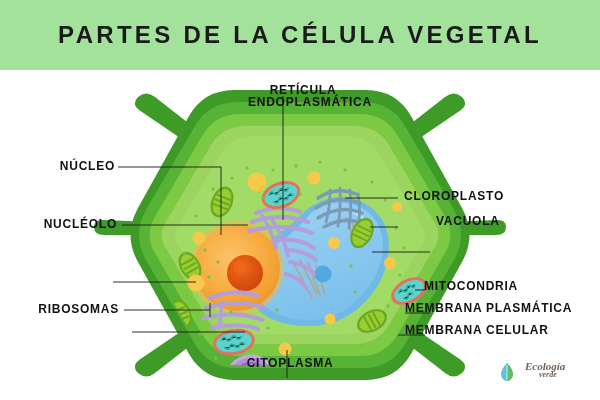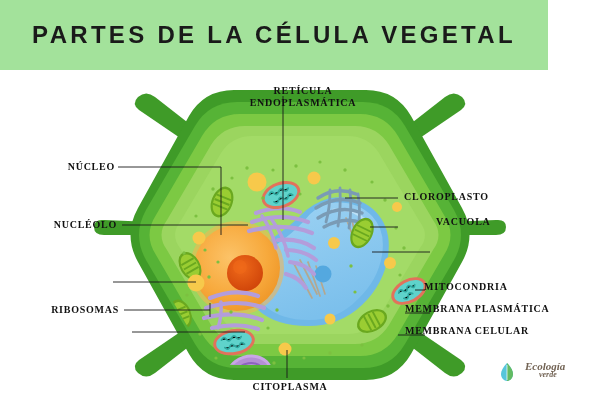--- a/index.html
+++ b/index.html
@@ -7,45 +7,45 @@
     width:600px;height:400px;
     background:#ffffff;
     font-family:"Liberation Sans", sans-serif;
     overflow:hidden;
     position:relative;
   }
   #root{position:relative;width:600px;height:400px;overflow:hidden;background:#fff;}
 
   
   .banner{
-    position:absolute;left:0;top:0;width:548px;height:70px;
+    position:absolute;left:0;top:0;width:600px;height:70px;
     background:#a3e29b;
     display:flex;align-items:center;justify-content:center;
   }
   .banner-title{
     font-size:24px;font-weight:700;color:#1a1a1a;
     letter-spacing:3.3px;
     font-family:"Liberation Sans", sans-serif;
     white-space:nowrap;
   }
 
   
   .diagram{position:absolute;left:0;top:70px;width:600px;height:330px;}
   .diagram svg{display:block;}
 
   
   .lbl{
     position:absolute;
-    font-size:10px;
+    font-size:12px;
     font-weight:700;
     color:#111111;
     letter-spacing:0.75px;
     line-height:11.5px;
     white-space:nowrap;
-    font-family:Liberation Serif, serif;
+    font-family:Liberation Sans, sans-serif;
   }
   .lbl.right-align{text-align:right;}
   .lbl.center{text-align:center;}
 
   
   .logo{
     position:absolute;left:500px;top:362px;
     display:flex;align-items:flex-start;gap:11px;
     opacity:.95;
   }
@@ -336,21 +336,21 @@
   <div class="lbl right-align" style="left:20px;top:161px;width:95px;">NÚCLEO</div>
   <div class="lbl right-align" style="left:12px;top:219px;width:105px;">NUCLÉOLO</div>
   <div class="lbl right-align" style="left:16px;top:304px;width:103px;">RIBOSOMAS</div>
 
   <div class="lbl" style="left:404px;top:191px;">CLOROPLASTO</div>
   <div class="lbl" style="left:436px;top:216px;">VACUOLA</div>
   <div class="lbl" style="left:424px;top:281px;">MITOCONDRIA</div>
   <div class="lbl" style="left:405px;top:303px;">MEMBRANA PLASMÁTICA</div>
   <div class="lbl" style="left:405px;top:325px;">MEMBRANA CELULAR</div>
 
-  <div class="lbl center" style="left:240px;top:381px;width:100px;">CITOPLASMA</div>
+  <div class="lbl center" style="left:240px;top:358px;width:100px;">CITOPLASMA</div>
 
   <div class="logo">
     <svg width="14" height="20" viewBox="0 0 14 20">
       <path d="M7,1 C3,5 1,9 1,12 C1,16 4,19 7,19 C10,19 13,16 13,12 C13,9 11,5 7,1 Z" fill="#4fc3d9"></path>
       <path d="M7,1 C11,5 13,9 13,12 C13,16 10,19 7,19 Z" fill="#5bb85b"></path>
       <line x1="7" y1="3" x2="7" y2="18" stroke="#ffffff" stroke-width="0.9" opacity=".8"></line>
     </svg>
     <div class="logo-text">
       <span class="logo-eco">Ecología</span>
       <span class="logo-verde">verde</span>

